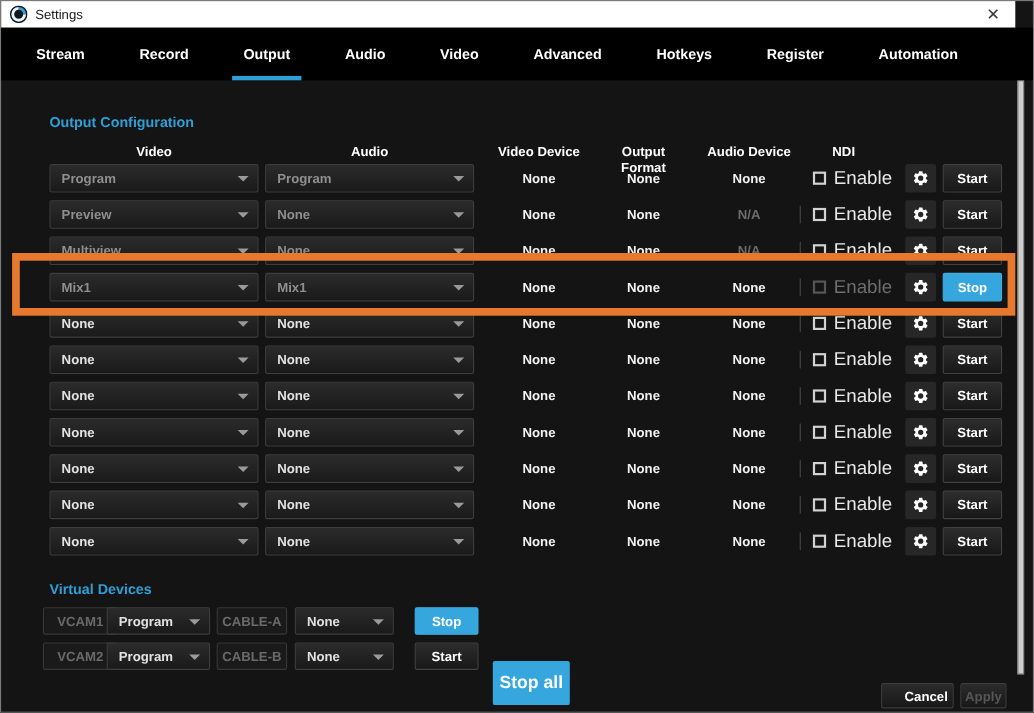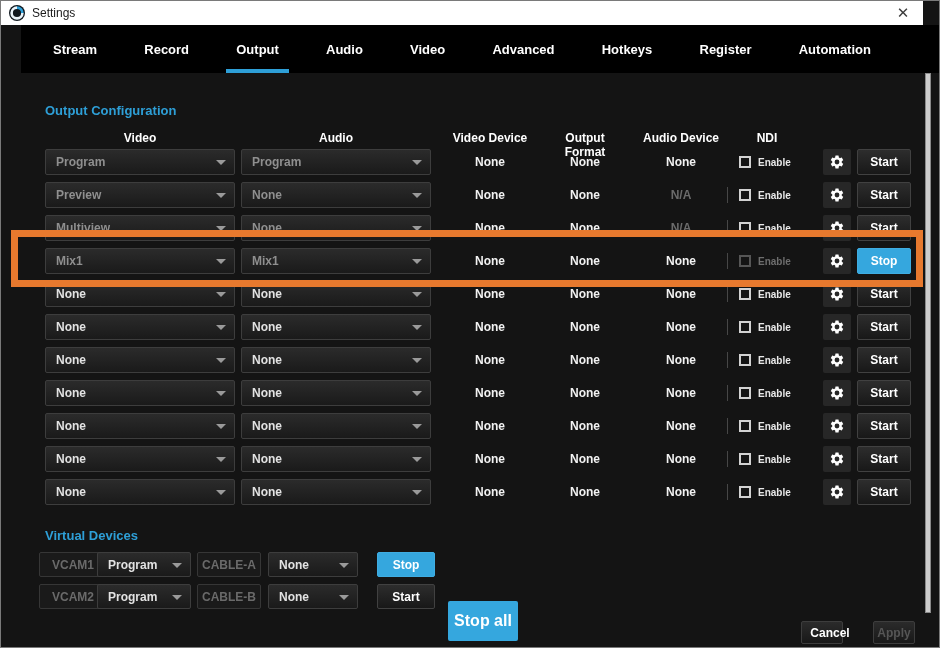--- a/index.html
+++ b/index.html
@@ -18,21 +18,21 @@
   .title-text { font-size:12px; color:#1a1a1a; }
   .close-btn {
     position:absolute; right:6px; top:0; width:28px; height:24px;
     display:flex; align-items:center; justify-content:center;
     color:#3c3c3c; font-size:15px; cursor:default;
   }
   
   .tabbar {
     position:absolute; top:24px; left:0; right:0; height:48px; background:#000;
     display:flex; align-items:stretch; justify-content:space-between;
-    padding:0 56px 0 20px; z-index:9;margin-left:20px;
+    padding:0 56px 0 20px; z-index:9;
   }
   .tab {
     display:flex; align-items:center; padding:0 12px; position:relative;
     color:#fff; font-size:13px; font-weight:700; white-space:nowrap; cursor:default;
   }
   .tab.active::after {
     content:""; position:absolute; left:2px; right:2px; bottom:0; height:4px;
     background:var(--accent);
   }
   
@@ -77,21 +77,21 @@
     color:#f2f2f2; font-size:12px; font-weight:700;
   }
   .c-vd { left:386px; width:118px; }
   .c-of { left:504px; width:72px; }
   .c-ad { left:576px; width:120px; }
   .val.na { color:#6b6b6b; }
   .sep { position:absolute; left:682px; top:5px; width:1px; height:16px; background:#474747; }
   .ndi {
     position:absolute; left:694px; top:0; height:26px;
     display:flex; align-items:center; gap:7px;
-    color:#e8e8e8; font-size:10px; font-weight:700;
+    color:#e8e8e8; font-size:17px; font-weight:400;
   }
   .cb { width:12px; height:12px; border:2px solid #d2d2d2; background:transparent; }
   .orow.ndi-disabled .ndi { color:#6e6e6e; }
   .orow.ndi-disabled .cb { border-color:#565656; }
   .gearbtn {
     position:absolute; left:778px; top:0; width:28px; height:26px;
     background:#272727; border-radius:2px;
     display:flex; align-items:center; justify-content:center; cursor:default;
   }
   .rowbtn {
@@ -137,21 +137,21 @@
   }
   
   .fbtn {
     position:absolute; top:620px; height:23px;
     background:linear-gradient(#2b2b2b,#181818); border:1px solid #3d3d3d;
     border-radius:2px; color:#fff; font-size:12px; font-weight:700;
     display:flex; align-items:center; justify-content:center; cursor:default;
     z-index:6;
   }
   #ok-btn { left:743px; width:49px;margin-top:48px; }
-  #cancel-btn { left:800px; width:42px;padding-left:16px; }
+  #cancel-btn { left:800px; width:66px;padding-left:16px; }
   #apply-btn { left:872px; width:42px; color:#565656; }
   
   .scrollbar {
     position:absolute; right:8px; top:72px; width:6px; height:540px;
     background:#cdcdcd; border:1px solid #8a8a8a; z-index:8;
   }
 </style>
 </head>
 <body>
 

